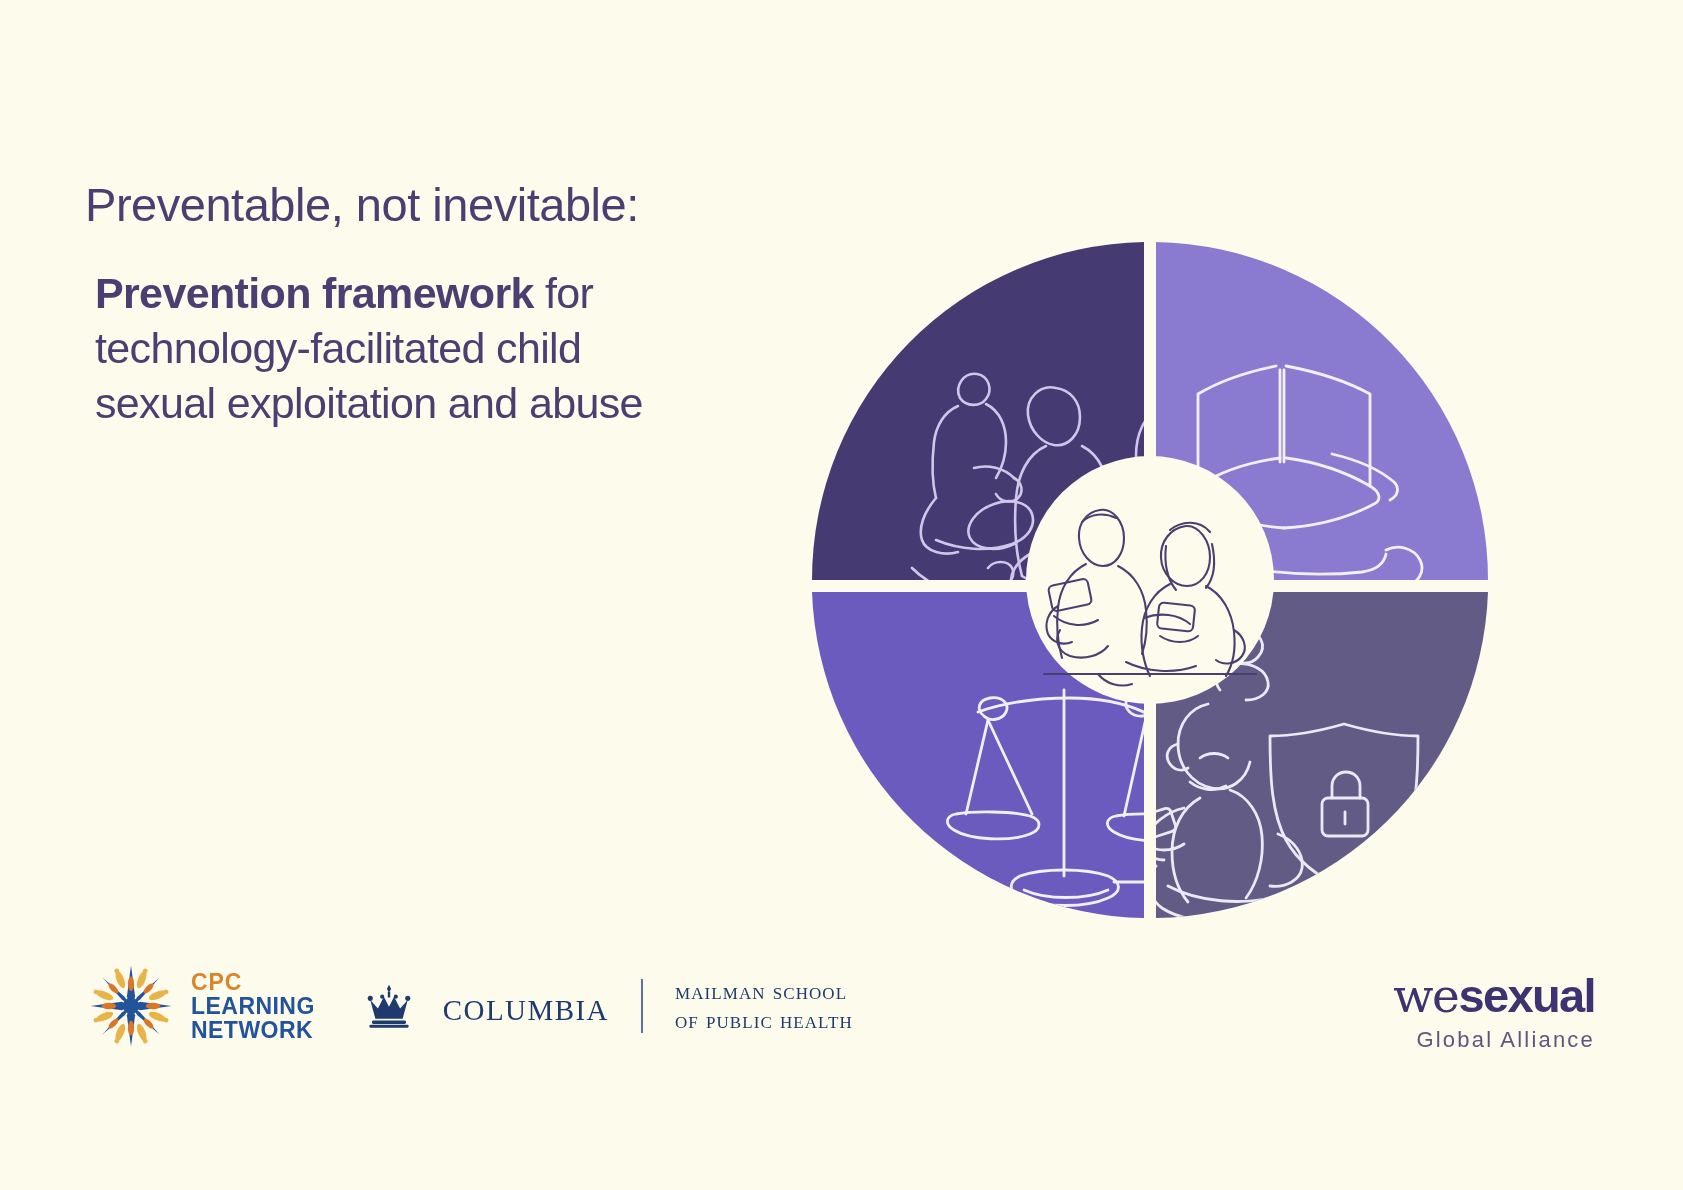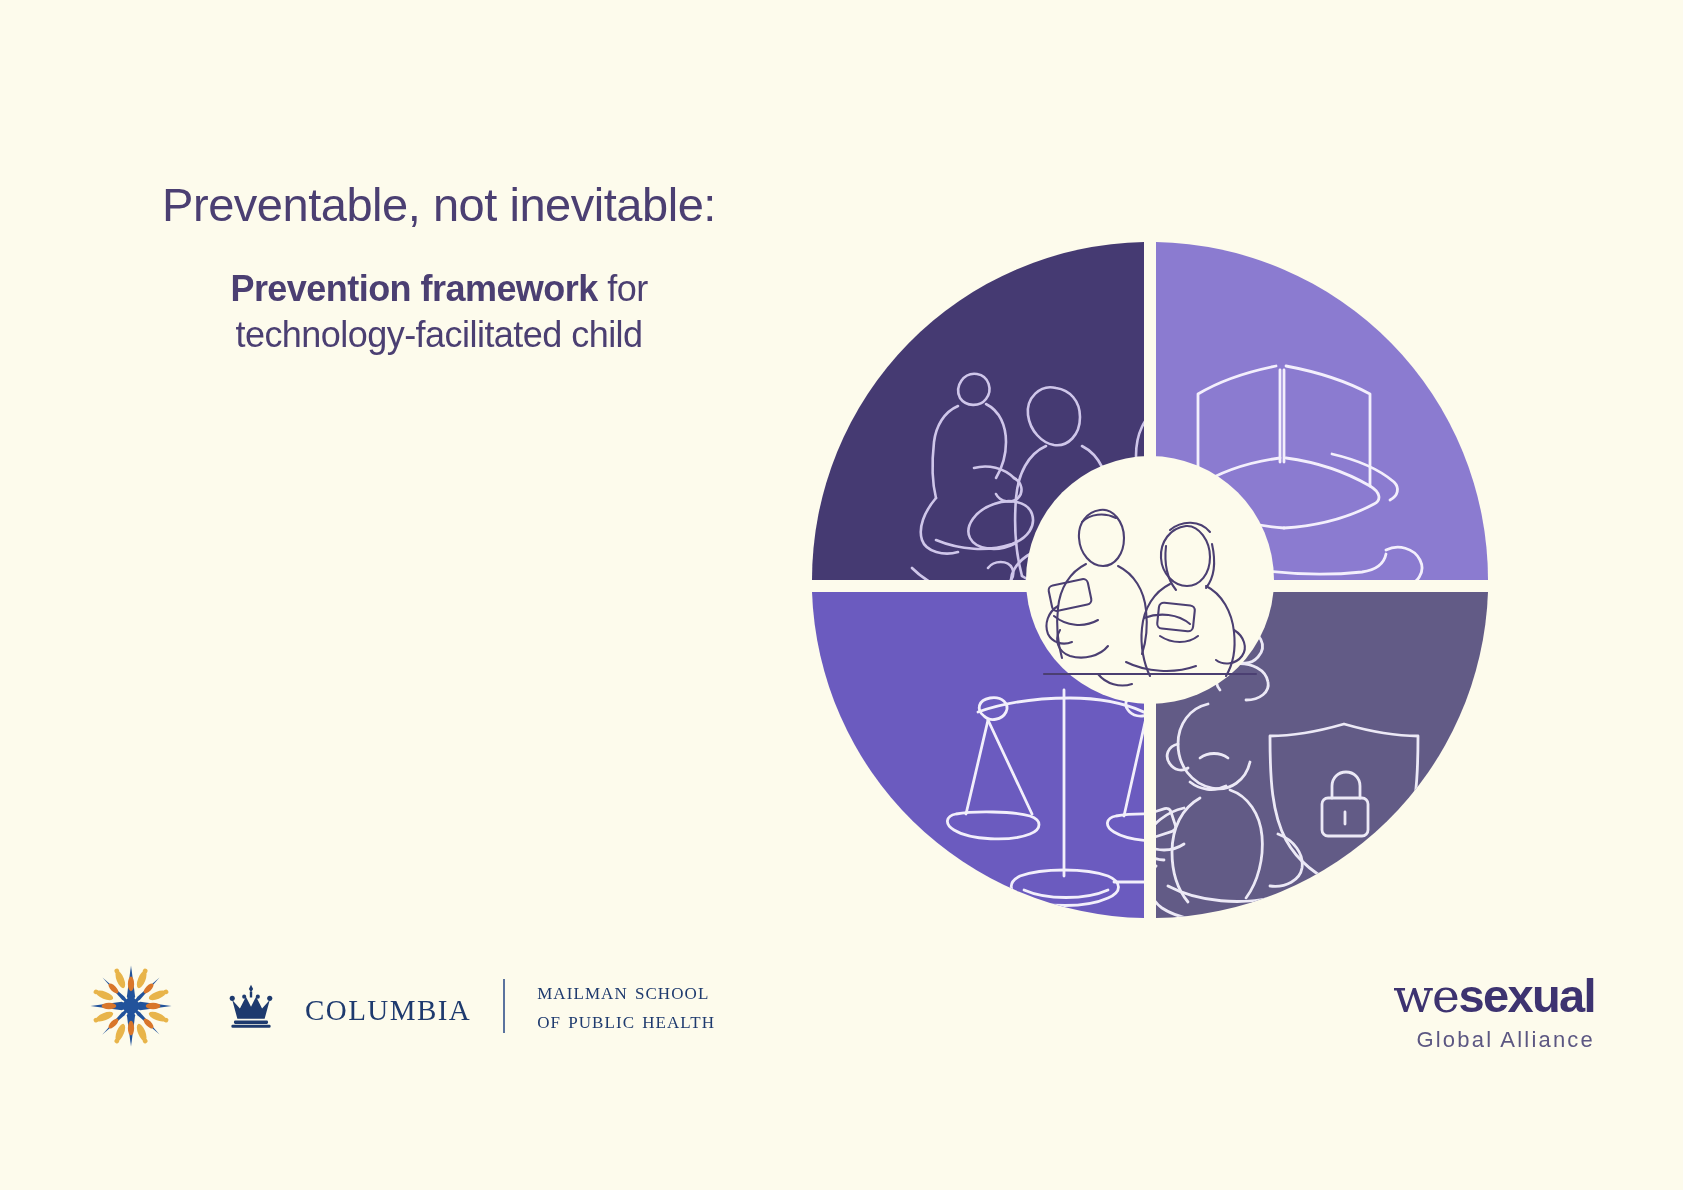--- a/index.html
+++ b/index.html
@@ -12,40 +12,39 @@
     height: 1190px;
     background: #fdfbec;
     font-family: "Liberation Sans", sans-serif;
     overflow: hidden;
     position: relative;
   }
 
   
   .title-block {
     position: absolute;
-    left: 69px;
+    left: 85px;
     top: 178px;
     width: 740px;
-    text-align: center;
   }
   .title-eyebrow {
     font-size: 47px;
     font-weight: 400;
     color: #4b3f72;
     letter-spacing: -0.01em;
     line-height: 1.15;
     margin: 0 0 34px 0;
   }
   .title-main {
-    font-size: 36px;
+    font-size: 43px;
     font-weight: 400;
     color: #4b3f72;
     letter-spacing: -0.015em;
     line-height: 1.28;
-    margin: 4px;
+    margin: 10px;
   }
   .title-main .strong {
     font-weight: 700;
   }
 
   
   .diagram {
     position: absolute;
     left: 808px;
     top: 238px;
@@ -172,21 +171,21 @@
     letter-spacing: 0.10em;
     margin-top: 8px;
     white-space: nowrap;
   }
 </style>
 </head>
 <body>
 
 <div class="title-block">
   <p class="title-eyebrow">Preventable, not inevitable:</p>
-  <p class="title-main"><span class="strong">Prevention framework</span><span> for</span><br><span>technology-facilitated child</span><br></p>
+  <p class="title-main"><span class="strong">Prevention framework</span><span> for</span><br><span>technology-facilitated child</span><br><span>sexual exploitation and abuse</span></p>
 </div>
 
 <div class="diagram">
   <svg viewBox="0 0 684 684" xmlns="http://www.w3.org/2000/svg">
     <defs>
 
       <clipPath id="clipTL">
           <path d="M336 342 L336 4 A338 338 0 0 0 4 342 Z"></path>
         </clipPath>
       <clipPath id="clipTR">
@@ -428,20 +427,25 @@
             <g transform="rotate(225)">
                 <ellipse cx="0" cy="-27" rx="3" ry="7"></ellipse>
               </g>
             <g transform="rotate(315)">
                 <ellipse cx="0" cy="-27" rx="3" ry="7"></ellipse>
               </g>
           </g>
           <circle cx="0" cy="0" r="9" fill="#22539b"></circle>
         </g>
       </svg>
+      <div class="cpc-words">
+        <span class="cpc-abbr">CPC</span>
+        <span class="cpc-name">LEARNING</span>
+        <span class="cpc-name">NETWORK</span>
+      </div>
     </div>
 
     <div class="columbia-logo">
       <svg class="crown-mark" viewBox="0 0 60 54">
         <g fill="#1e3a6e">
           <path d="M30 2 l2.5 5 -2.5 4 -2.5 -4z"></path>
           <rect x="28.6" y="10" width="2.8" height="7"></rect>
           <path d="M8 20 l6 22 h32 l6 -22 l-9 10 l-7 -14 l-6 12 l-6 -12 l-7 14z"></path>
           <circle cx="8" cy="18" r="3"></circle>
           <circle cx="52" cy="18" r="3"></circle>

